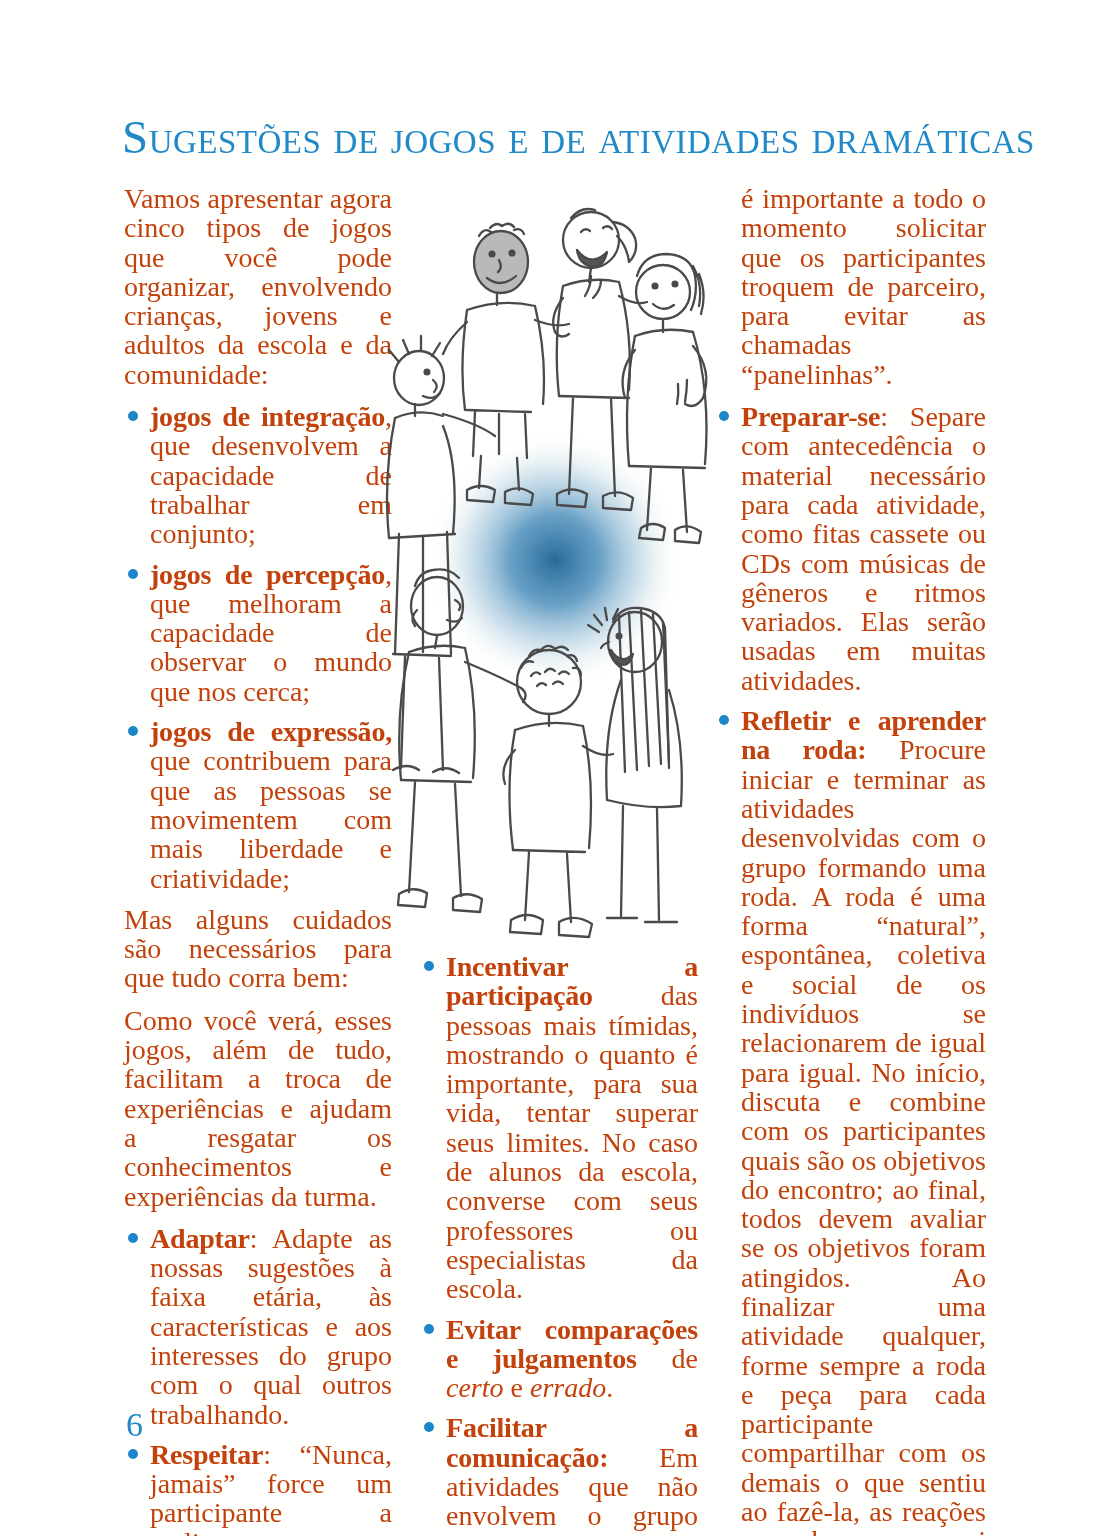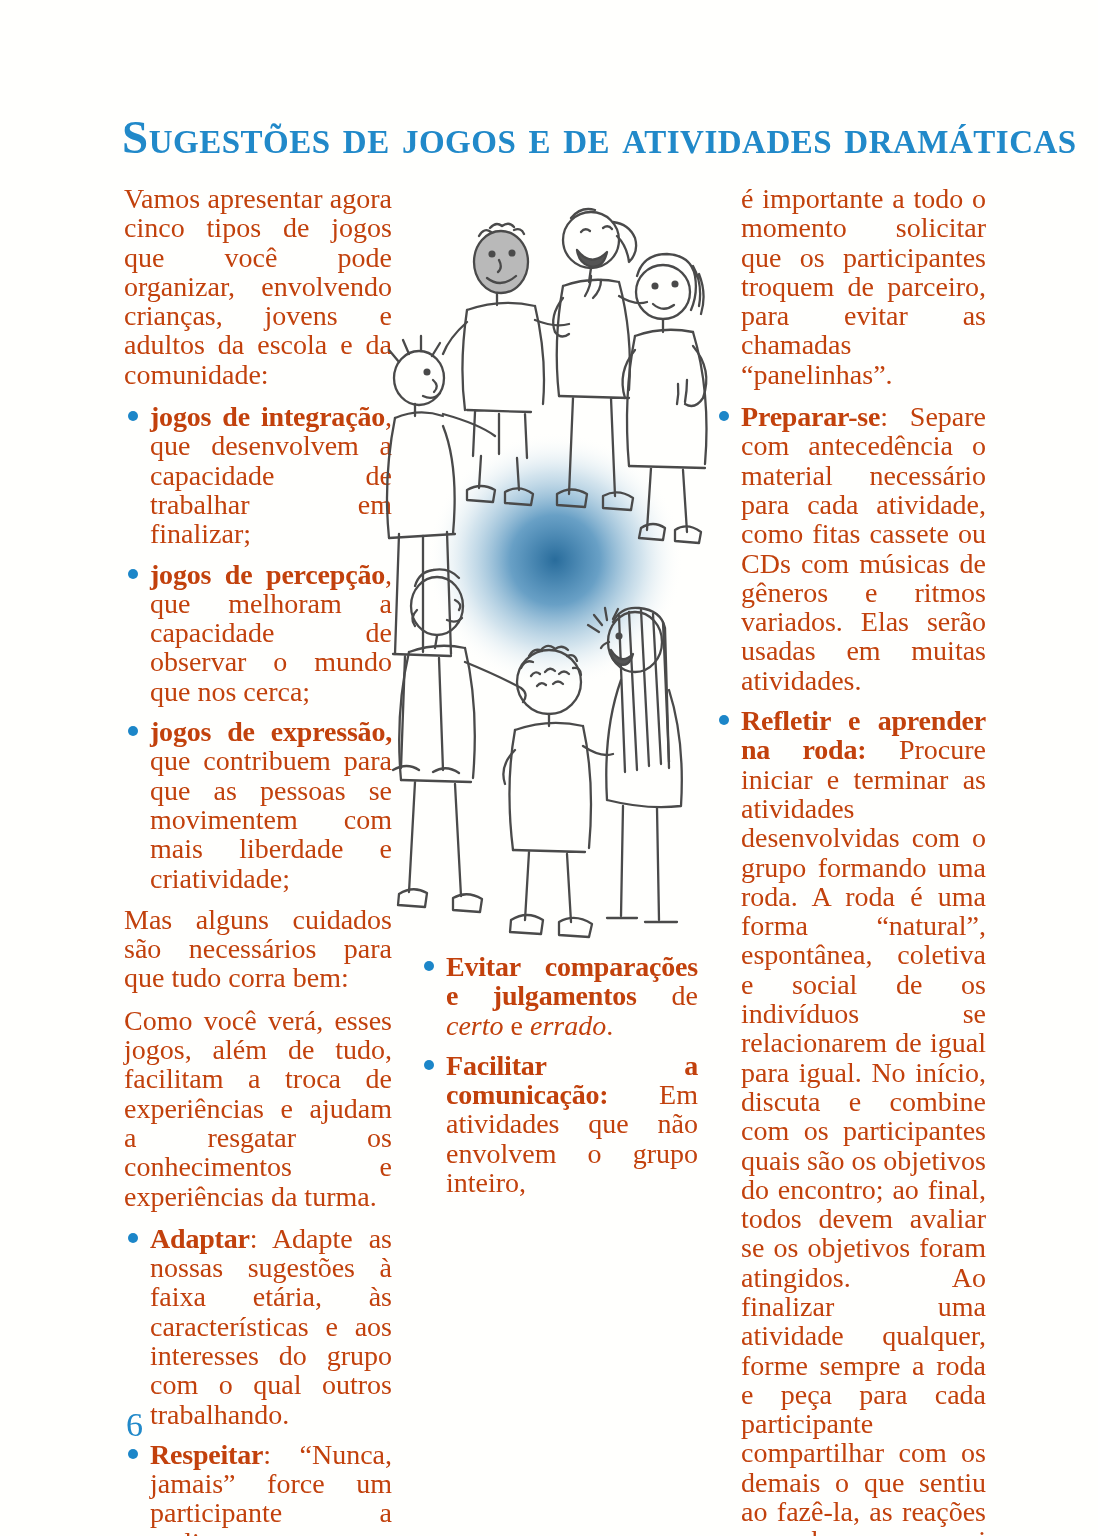--- a/index.html
+++ b/index.html
@@ -4,21 +4,21 @@
 <style>
   html,body { margin:0; padding:0; background:#ffffff; }
   .page {
     position:relative; width:1098px; height:1536px;
     background:#fffffd; overflow:hidden;
     font-family:"Liberation Serif", serif;
   }
   .title {
     position:absolute; left:122px; top:110px; margin:0;
     font-family:"Liberation Serif", serif;
-    font-weight:bold; font-variant:small-caps;
+    font-weight:normal; font-variant:small-caps;
     font-size:47px; letter-spacing:0.5px; white-space:nowrap;
     color:#2189c9;
   }
   .col {
     position:absolute; font-size:28px; line-height:29.3px;
     text-align:justify; color:#c2410c;
   }
   .col1 { left:124px; top:184px;  width:268px; }
   .col2 { left:420px; top:952px;  width:278px; }
   .col3 { left:715px; top:184px;  width:271px; }
@@ -42,21 +42,21 @@
 </head>
 <body>
 
 <div class="page">
 
   <h1 class="title">Sugestões de jogos e de atividades dramáticas</h1>
 
   <div class="col col1">
     <p>Vamos apresentar agora cinco tipos de jogos que você pode organizar, envolvendo crianças, jovens e adultos da escola e da comunidade:</p>
     <ul class="blist">
-      <li><b>jogos de integração</b><span>, que desenvolvem a capacidade de trabalhar em finalizar;</span></li>
+      <li><b>jogos de integração</b><span>, que desenvolvem a capacidade de trabalhar em conjunto;</span></li>
       <li><b>jogos de percepção</b><span>, que melhoram a capacidade de observar o mundo que nos cerca;</span></li>
       <li><b>jogos de expressão,</b><span> que contribuem para que as pessoas se movimentem com mais liberdade e criatividade;</span></li>
     </ul>
     <p>Mas alguns cuidados são necessários para que tudo corra bem:</p>
     <p>Como você verá, esses jogos, além de tudo, facilitam a troca de experiências e ajudam a resgatar os conhecimentos e experiências da turma.</p>
     <ul class="blist">
       <li><b>Adaptar</b><span>: Adapte as nossas sugestões à faixa etária, às características e aos interesses do grupo com o qual outros trabalhando.</span></li>
       <li><b>Respeitar</b><span>: “Nunca, jamais” force um participante a realizar uma atividade se ele não se sentir capaz ou preparado.</span></li>
     </ul>
   </div>
@@ -156,20 +156,21 @@
         <path d="M236,462 l-11,-7 M239,455 l-8,-10 M244,450 l-2,-12 M250,449 l5,-10"></path>
         <path d="M258,510 q-18,50 -14,120 M306,520 q16,50 12,116 M244,630 q40,10 74,6"></path>
         <path d="M260,636 l-2,110 M294,638 l2,112"></path>
         <path d="M244,748 l30,0 M282,752 l32,0"></path>
       </g>
     </g>
   </svg>
 
   <div class="col col2">
     <ul class="blist">
+      <li><b>Incentivar a participação</b><span> das pessoas mais tímidas, mostrando o quanto é importante, para sua vida, tentar superar seus limites. No caso de alunos da escola, converse com seus professores ou especialistas da escola.</span></li>
       <li><b>Evitar comparações e julgamentos</b><span> de </span><i>certo</i><span> e </span><i>errado</i><span>.</span></li>
       <li><b>Facilitar a comunicação:</b><span> Em atividades que não envolvem o grupo inteiro,</span></li>
     </ul>
   </div>
 
   <div class="col col3">
     <p class="cont">é importante a todo o momento solicitar que os participantes troquem de parceiro, para evitar as chamadas “panelinhas”.</p>
     <ul class="blist">
       <li><b>Preparar-se</b><span>: Separe com antecedência o material necessário para cada atividade, como fitas cassete ou CDs com músicas de gêneros e ritmos variados. Elas serão usadas em muitas atividades.</span></li>
       <li><b>Refletir e aprender na roda:</b><span> Procure iniciar e terminar as atividades desenvolvidas com o grupo formando uma roda. A roda é uma forma “natural”, espontânea, coletiva e social de os indivíduos se relacionarem de igual para igual. No início, discuta e combine com os participantes quais são os objetivos do encontro; ao final, todos devem avaliar se os objetivos foram atingidos. Ao finalizar uma atividade qualquer, forme sempre a roda e peça para cada participante compartilhar com os demais o que sentiu ao fazê-la, as reações que observou em si mesmo e nos outros, e o que aprendeu com ela. É o momento de discutir valores e atitudes como cooperação x competição, preconceito x tolerância, confiança x desconfiança.</span></li>

